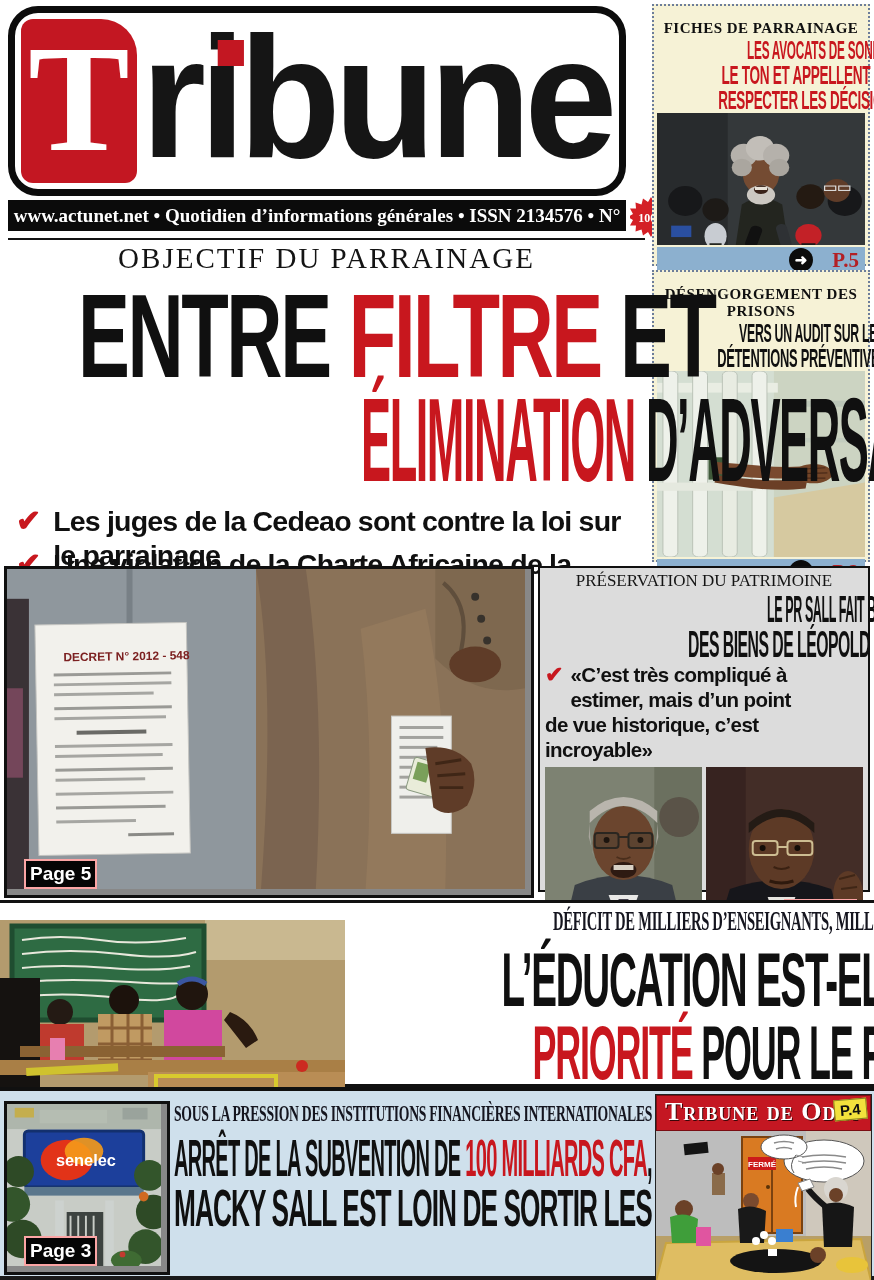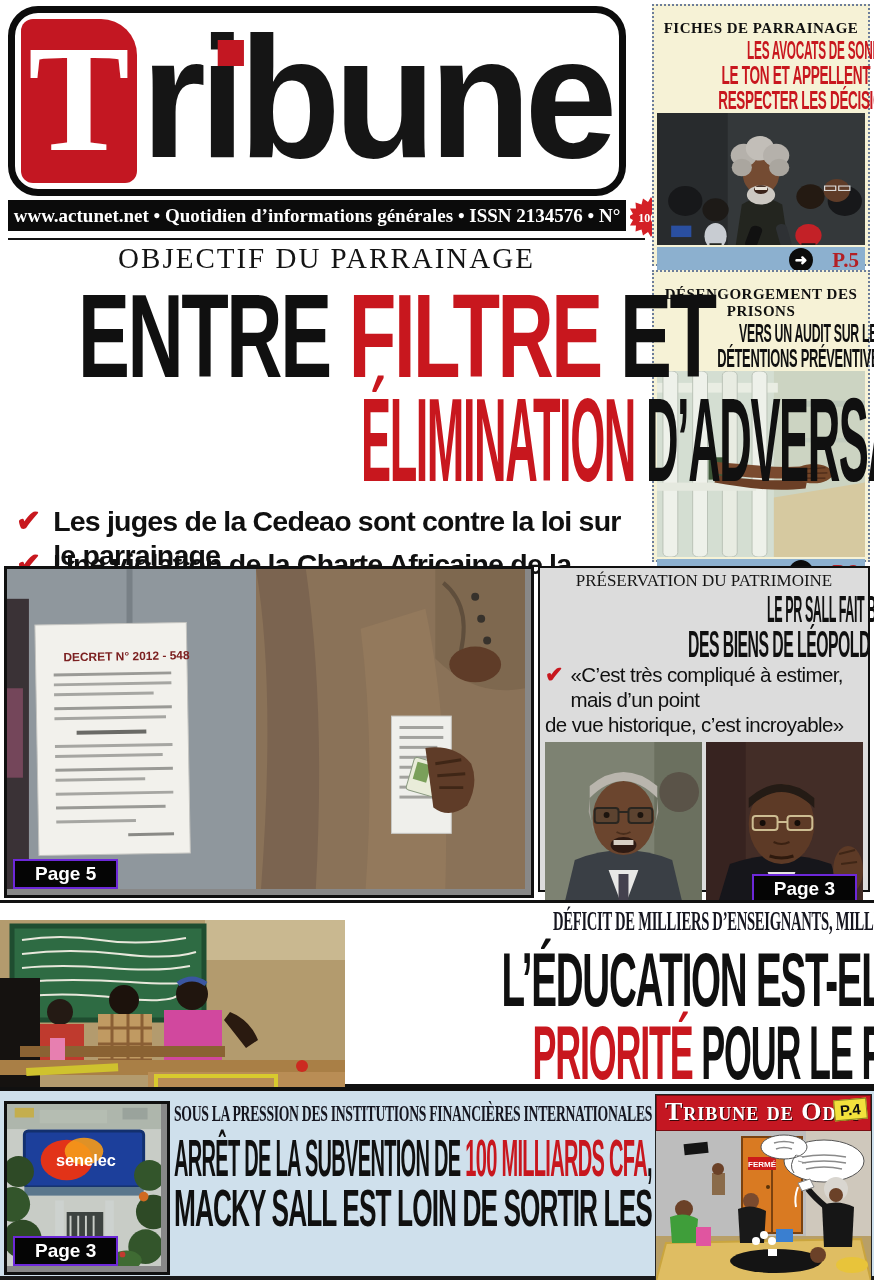--- a/index.html
+++ b/index.html
@@ -53,32 +53,32 @@
   .main-story .fit{font-weight:bold;font-size:95px;line-height:95px;letter-spacing:-3px;}
   .bullets{margin-top:6px;padding-left:8px;}
   .bullet{display:flex;align-items:flex-start;gap:12px;height:43px;}
   .check{color:#c8171e;font-size:30px;line-height:34px;font-weight:bold;flex:0 0 auto;}
   .bullet-text{font-weight:bold;font-size:28.5px;line-height:34px;letter-spacing:-0.8px;}
 
   
   .photo-frame{position:absolute;border:3px solid #101010;background:#888;overflow:hidden;}
   .decree-frame{left:4px;top:566px;width:524px;height:326px;}
   .page-label{position:absolute;background:#050505;color:#fff;font-weight:bold;font-size:19px;
-              padding:2px 20px;border:2px solid #6d28d9;}
+              padding:2px 4px;border:2px solid #fca5a5;margin-left:11px;}
   .lbl-bl{left:6px;bottom:6px;}
   .lbl-br{right:6px;bottom:6px;}
 
   .senghor-panel{position:absolute;left:538px;top:566px;width:332px;height:326px;background:#dcdcdc;
                  border:2px solid #101010;box-sizing:border-box;padding:2px 5px;}
   .panel-kicker{font-family:"Liberation Serif",serif;font-size:17px;text-align:center;line-height:22px;color:#141414;}
   .senghor-panel .hl-row{height:35px;}
   .senghor-panel .fit{font-weight:bold;font-size:30px;line-height:30px;letter-spacing:-1px;}
   .quote-line{display:flex;gap:7px;align-items:flex-start;}
   .quote-check{color:#c8171e;font-size:22px;line-height:25px;font-weight:bold;}
-  .quote-text{font-weight:normal;font-size:20.5px;line-height:25px;letter-spacing:-0.6px;}
+  .quote-text{font-weight:bold;font-size:20.5px;line-height:25px;letter-spacing:-0.6px;}
   .panel-photos{position:relative;display:flex;gap:4px;margin-top:5px;}
   .panel-photos svg{display:block;}
 
   
   .edu-strip{position:absolute;left:0;top:900px;width:874px;height:187px;background:#fff;
              border-top:3px solid #111;border-bottom:3px solid #111;box-sizing:border-box;}
   .edu-photo{position:absolute;left:0;top:17px;width:345px;height:220px;overflow:hidden;text-align:center;}
   .edu-text{position:absolute;left:352px;top:2px;width:516px;}
   .edu-kicker-row{height:36px;text-align:center;}
   .edu-kicker-row .fit{font-family:"Liberation Serif",serif;font-weight:bold;font-size:26px;line-height:32px;color:#15151f;}

